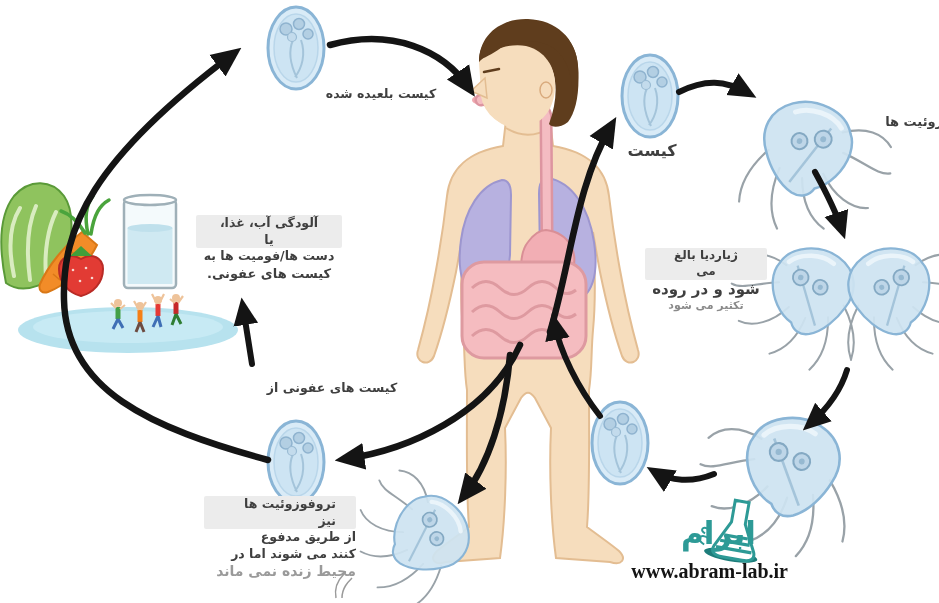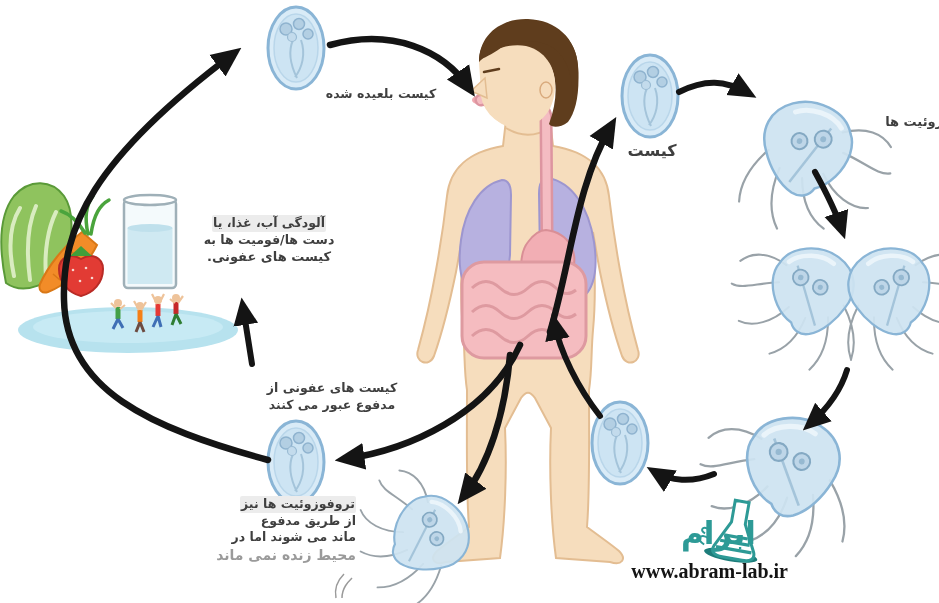--- a/index.html
+++ b/index.html
@@ -14,21 +14,21 @@
   .lbl{
     position:absolute;
     direction:rtl;
     text-align:center;
     font-family:"DejaVu Sans",sans-serif;
     font-weight:bold;
     color:#3f3f3f;
     line-height:1.32;
     font-size:12.5px;
   }
-  .lbl .hl{background:#ececec;border-radius:2px;display:inline-block;padding:0 1px;}
+  .lbl .hl{background:#ececec;border-radius:2px;display:inline-block;padding:0 20px;}
   .lbl .big{font-size:15px;}
   .lbl .small{font-size:11px;color:#8a8a8a;}
   .lbl .faded{font-size:14px;color:#9a9a9a;}
   .logo-text{
     position:absolute;
     direction:rtl;
     font-family:"DejaVu Sans",sans-serif;
     font-weight:900;
     font-size:31px;
     color:#2d9a96;
@@ -252,36 +252,40 @@
       <path d="M 510 355 C 505 415 488 465 464 496" marker-end="url(#ah)"></path>
     </g>
   </svg>
 
   <div class="lbl" dir="rtl" style="left:316px;top:86px;width:130px;">کیست بلعیده شده</div>
 
   <div class="lbl" dir="rtl" style="left:622px;top:140px;width:60px;font-size:16px;">کیست</div>
 
   <div class="lbl" dir="rtl" style="left:834px;top:113px;width:102px;font-size:13px;margin-left:48px;">تروفوزوئیت ها</div>
 
+  <div class="lbl" dir="rtl" style="left:645px;top:248px;width:122px;font-size:12px;">
+    <div class="hl">ژیاردیا بالغ می</div>
+    <div class="big">شود و در روده</div>
+    <div class="small">تکثیر می شود</div>
+  </div>
 
   <div class="lbl" dir="rtl" style="left:196px;top:215px;width:146px;">
     <div class="hl">آلودگی آب، غذا، یا</div>
     <div>دست ها/فومیت ها به</div>
     <div style="font-size:13px;">کیست های عفونی.</div>
   </div>
 
   <div class="lbl" dir="rtl" style="left:254px;top:380px;width:156px;">
     <div>کیست های عفونی از</div>
-    <div>مدفوع عبور می کنند</div>
   </div>
 
   <div class="lbl" dir="rtl" style="left:204px;top:496px;width:152px;text-align:right;">
     <div class="hl">تروفوزوئیت ها نیز</div>
     <div>از طریق مدفوع</div>
-    <div>ماند می شوند اما در</div>
+    <div>کنند می شوند اما در</div>
     <div class="faded">محیط زنده نمی ماند</div>
   </div>
 
   <div class="logo-text" dir="rtl" style="left:645px;top:515px;">ابرام</div>
 
   <div class="website" style="left:612px;top:560px;width:176px;text-align:right;">www.abram-lab.ir</div>
 
 </div>
 
 </body></html>

